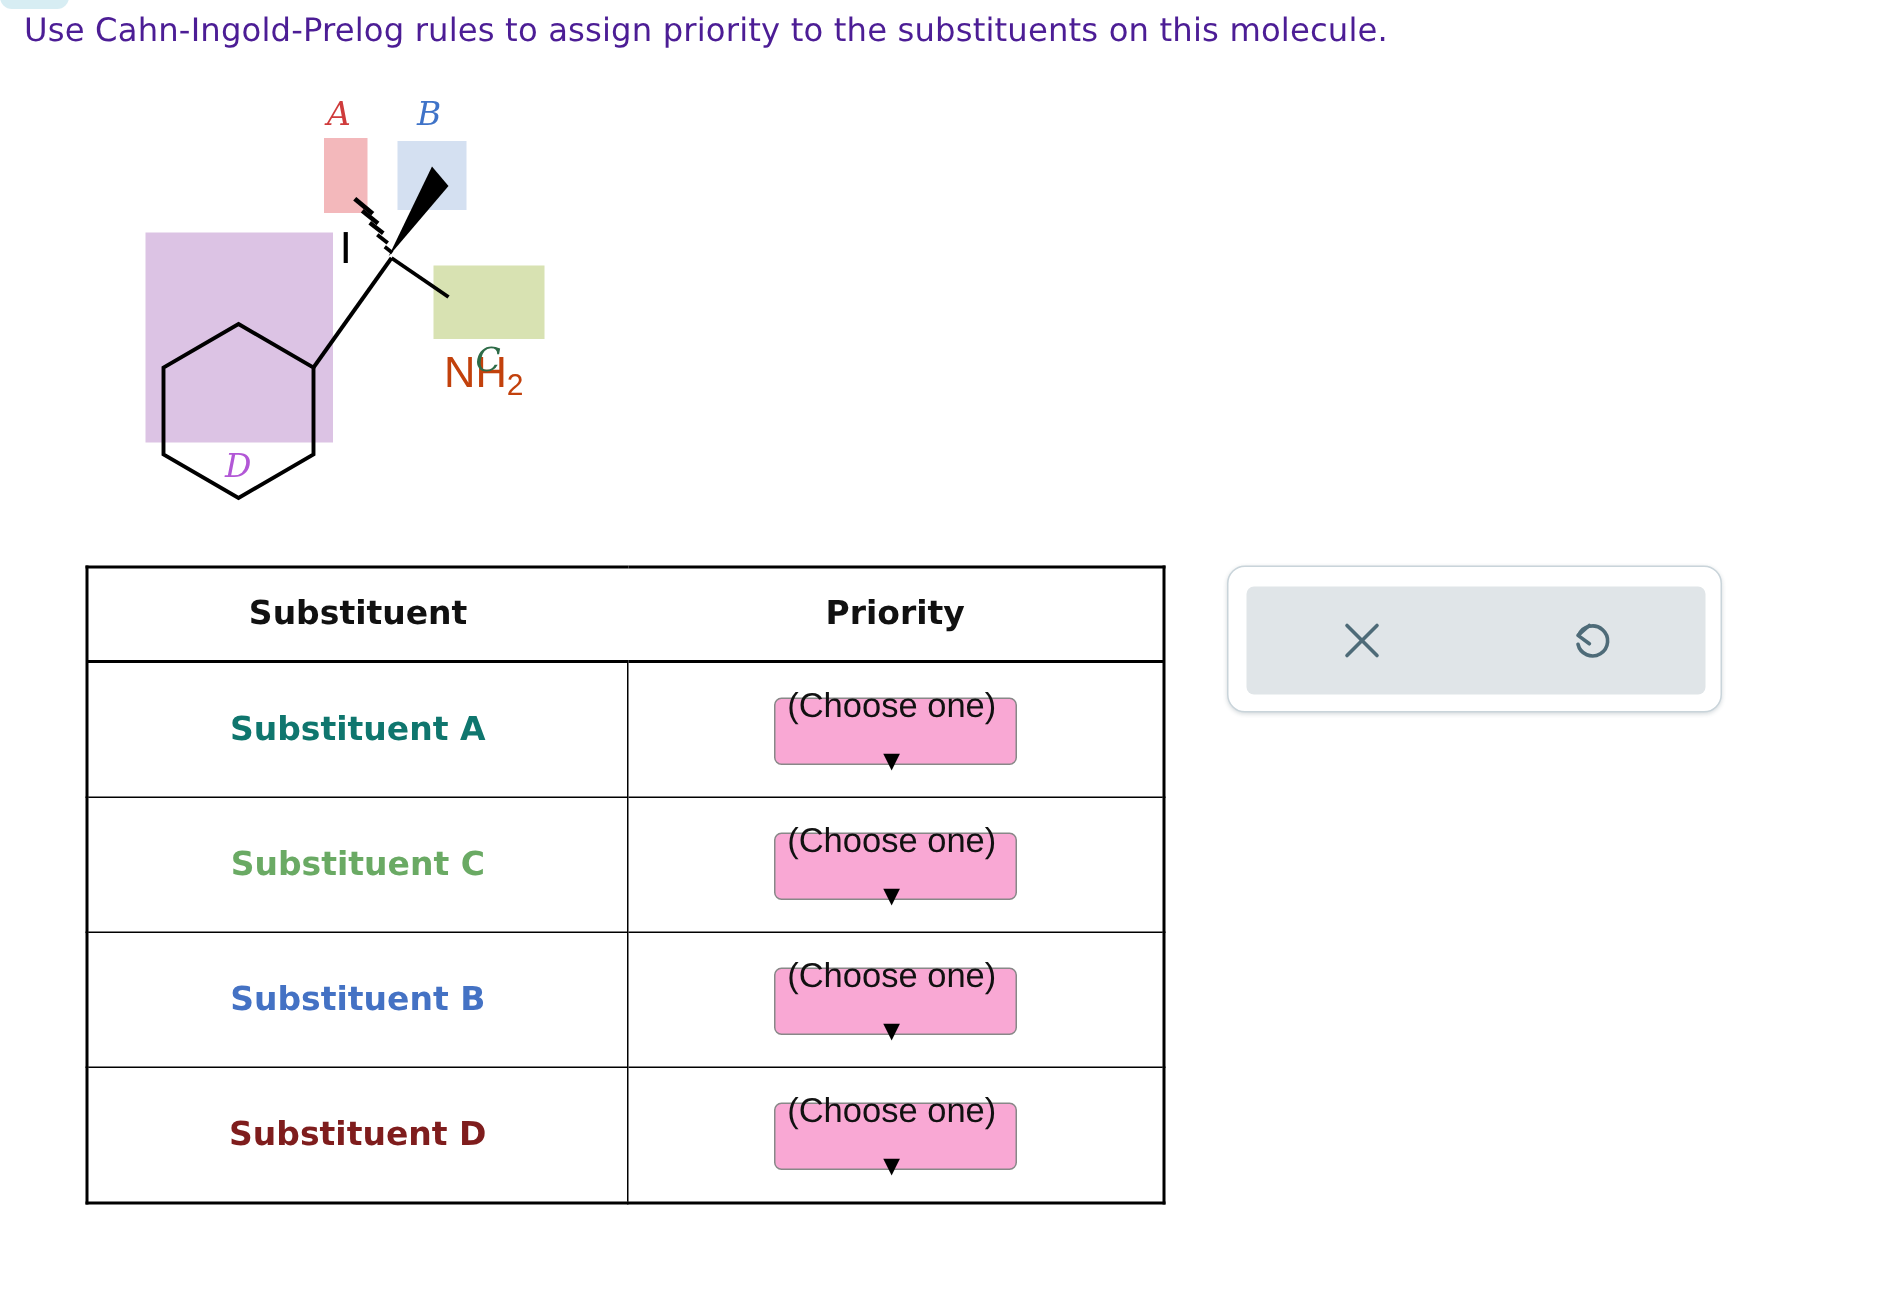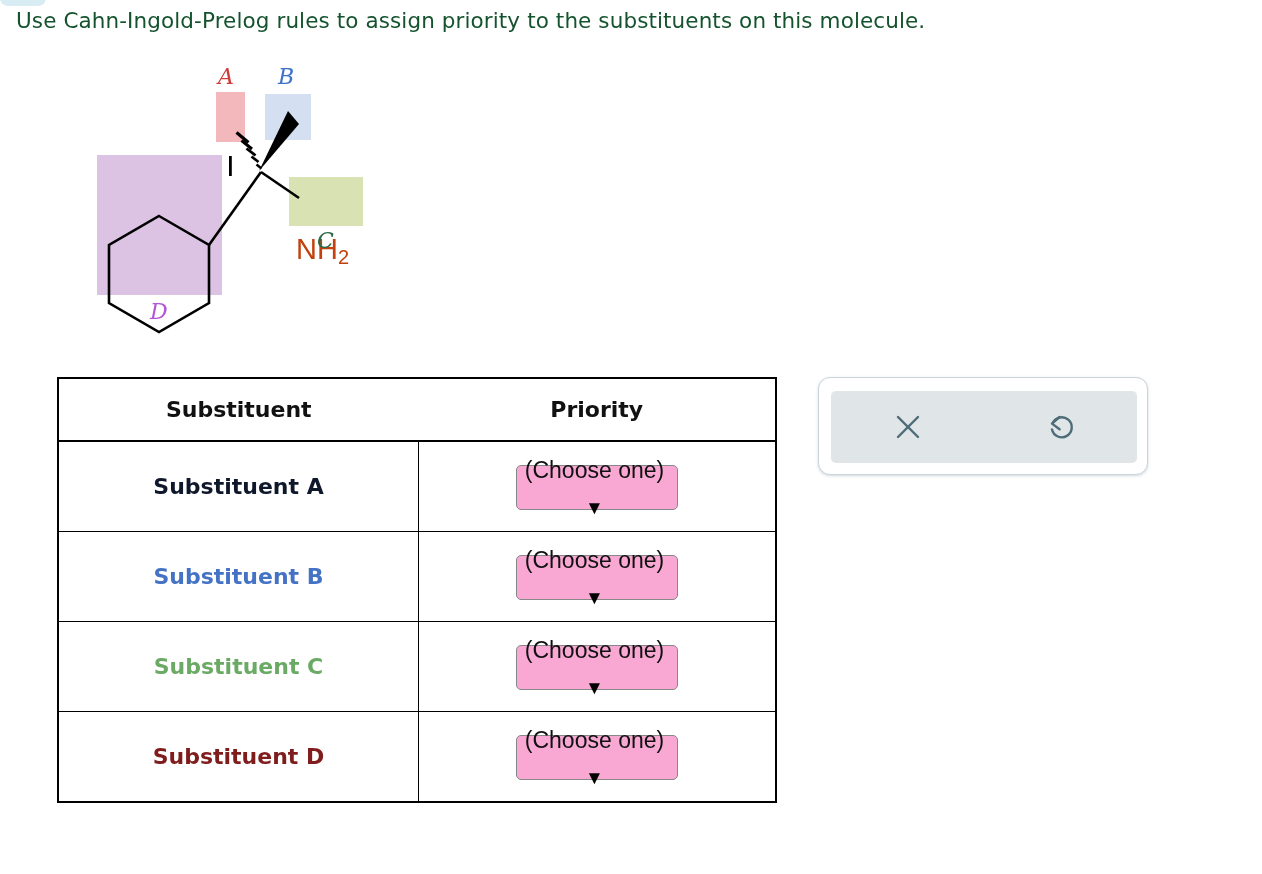--- a/index.html
+++ b/index.html
@@ -25,21 +25,21 @@
     background: #d7edf3;
     border-radius: 0 0 8px 8px;
   }
 
   
   .prompt {
     position: absolute;
     left: 16px;
     top: 8px;
     font-size: 21.5px;
-    color: #14532d;
+    color: #4c1d95;
     letter-spacing: 0.1px;
     white-space: nowrap;
   }
 
   
   .molecule {
     position: absolute;
     left: 0px;
     top: 50px;
     width: 420px;
@@ -128,21 +128,21 @@
     height: 89px;
     text-align: center;
     border-right: none;
     border-left: none;
     border-top: 1px solid #000;
     border-bottom: none;
   }
   .tbl tr:last-child .cell-name,
   .tbl tr:last-child .cell-ctrl { }
 
-  .c-a { color: #0f172a; }
+  .c-a { color: #0f766e; }
   .c-b { color: #4472c4; }
   .c-c { color: #6aaa64; }
   .c-d { color: #7f1d1d; }
 
   .dropdown {
     display: inline-flex;
     align-items: center;
     justify-content: center;
     gap: 14px;
     box-sizing: border-box;
@@ -248,30 +248,30 @@
   <tr>
     <td class="cell-name c-a">Substituent A</td>
     <td class="cell-ctrl">
       <span class="dropdown">
         <span>(Choose one)</span>
         <span class="caret">▼</span>
       </span>
     </td>
   </tr>
   <tr>
-    <td class="cell-name c-b">Substituent B</td>
+    <td class="cell-name c-c">Substituent C</td>
     <td class="cell-ctrl">
       <span class="dropdown">
         <span>(Choose one)</span>
         <span class="caret">▼</span>
       </span>
     </td>
   </tr>
   <tr>
-    <td class="cell-name c-c">Substituent C</td>
+    <td class="cell-name c-b">Substituent B</td>
     <td class="cell-ctrl">
       <span class="dropdown">
         <span>(Choose one)</span>
         <span class="caret">▼</span>
       </span>
     </td>
   </tr>
   <tr>
     <td class="cell-name c-d">Substituent D</td>
     <td class="cell-ctrl">

